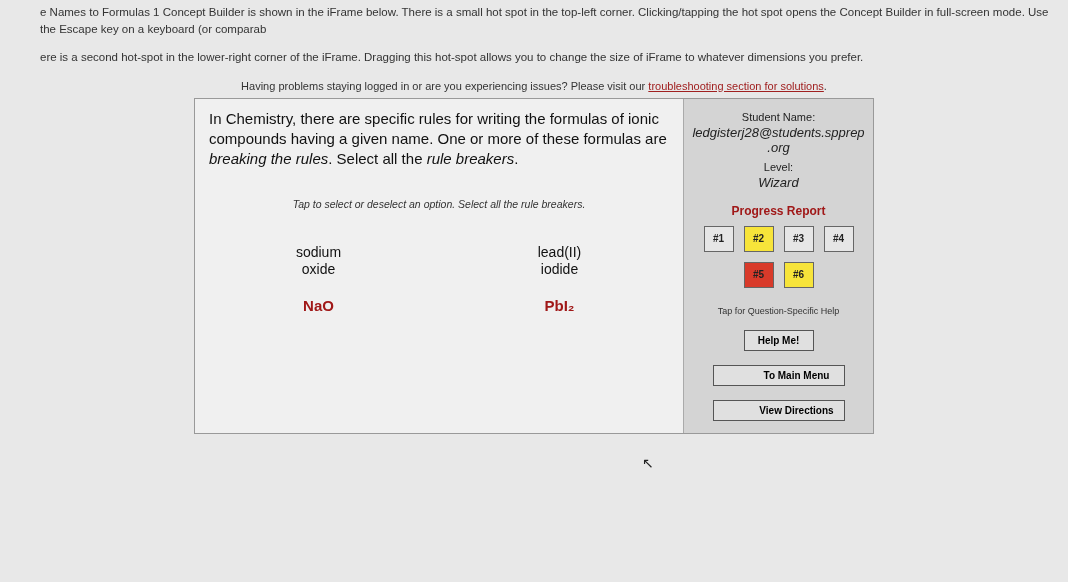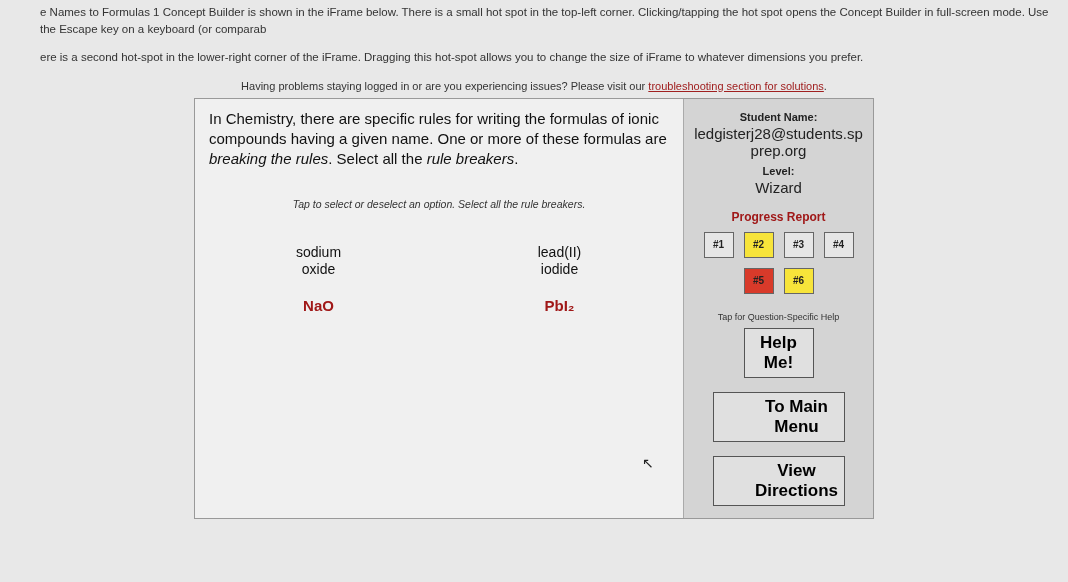--- a/index.html
+++ b/index.html
@@ -77,22 +77,22 @@
   color: #a01818;
 }
 .side-panel {
   width: 190px;
   background: #d4d4d4;
   border-left: 1px solid #aaa;
   padding: 8px 8px 12px 8px;
   text-align: center;
   font-size: 11px;
 }
-.sp-label { font-weight: bold; font-size: 11px; margin-top: 4px; }
-.sp-value { font-size: 15px; margin-top: 2px; word-wrap: break-word; }
+.sp-label { font-weight: normal; font-size: 11px; margin-top: 4px; }
+.sp-value { font-size: 13px; margin-top: 2px; word-wrap: break-word; font-style: italic; }
 .progress-title {
   color: #a01818;
   font-weight: bold;
   font-size: 12px;
   margin-top: 14px;
 }
 .progress-grid {
   display: flex;
   flex-wrap: wrap;
   justify-content: center;
@@ -112,24 +112,24 @@
 }
 .pcell.yellow { background: #f7e43a; }
 .pcell.red { background: #d83a2a; }
 .help-hint {
   font-size: 9px;
   color: #333;
   margin-top: 18px;
 }
 .side-btn {
   display: block;
-  margin: 6px auto 0 auto;
+  margin: 14px auto 0 auto;
   border: 1px solid #555;
   background: #e0e0e0;
-  font-size: 17px;
+  font-size: 10px;
   font-weight: bold;
   padding: 4px 0;
   cursor: pointer;
 }
 .help-btn { width: 70px; }
 .wide-btn { width: 132px; margin-top: 14px; padding-left: 36px; }
 .cursor {
   position: absolute;
   left: 642px;
   top: 455px;

